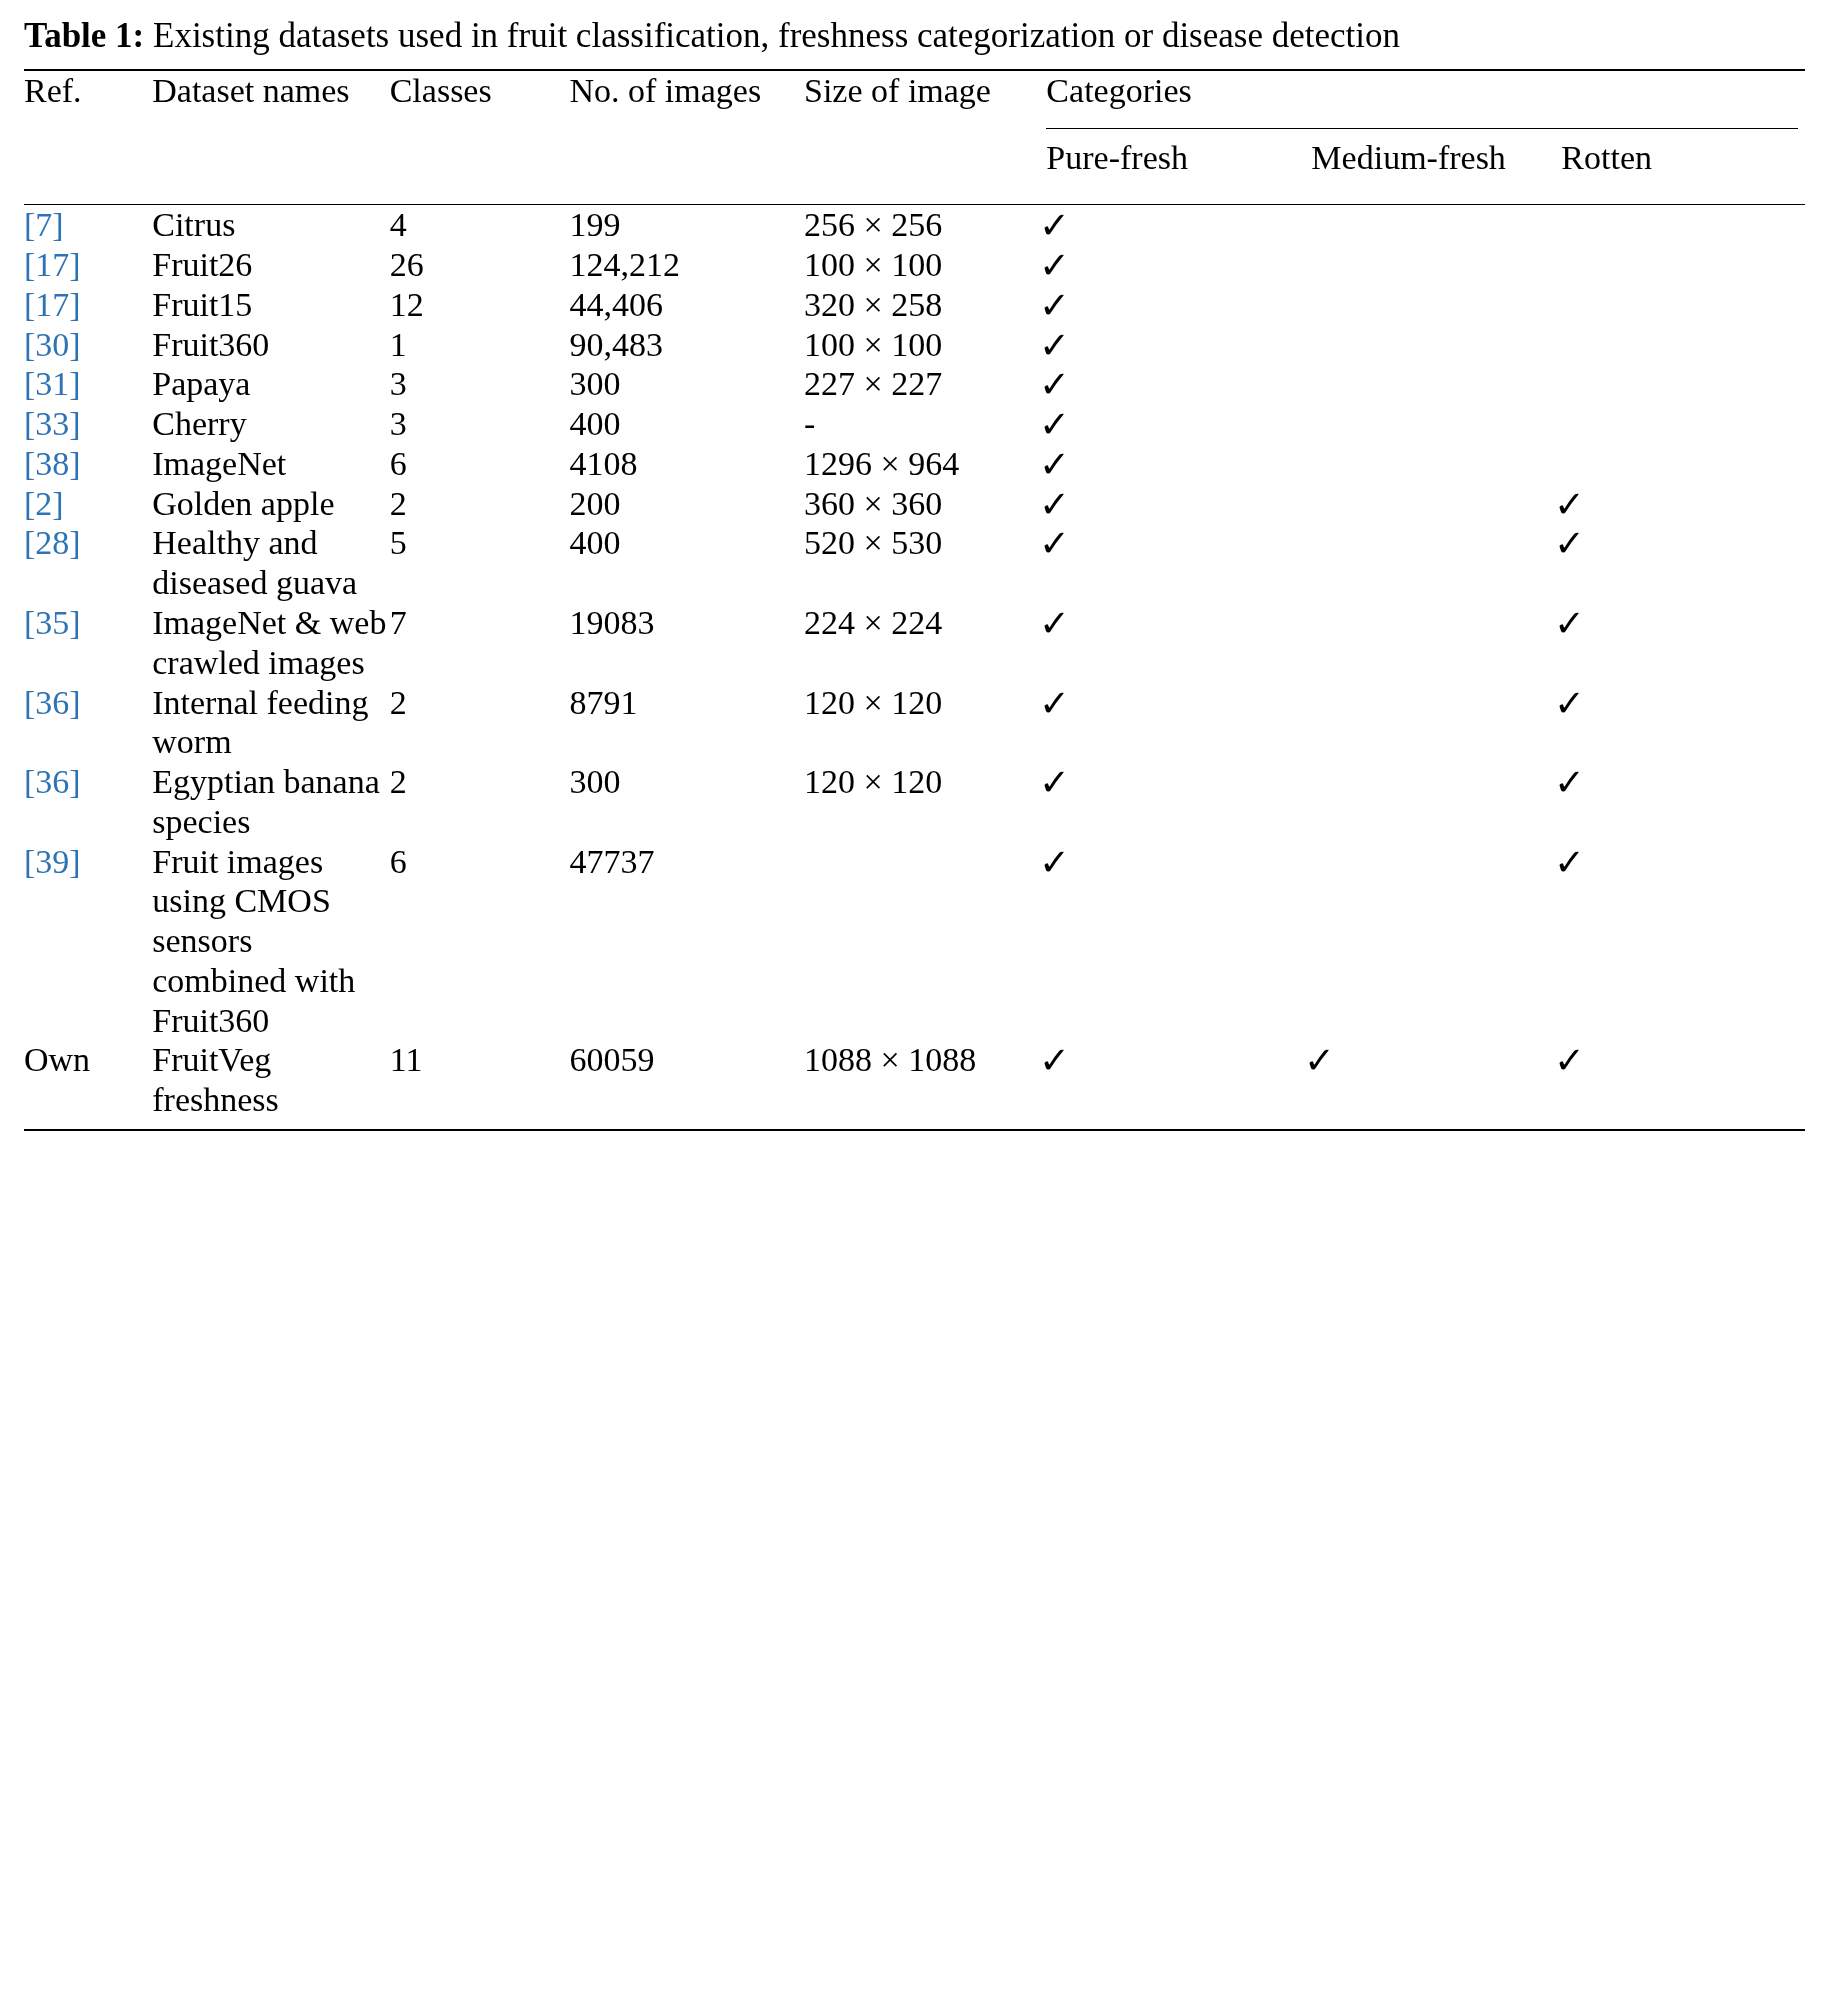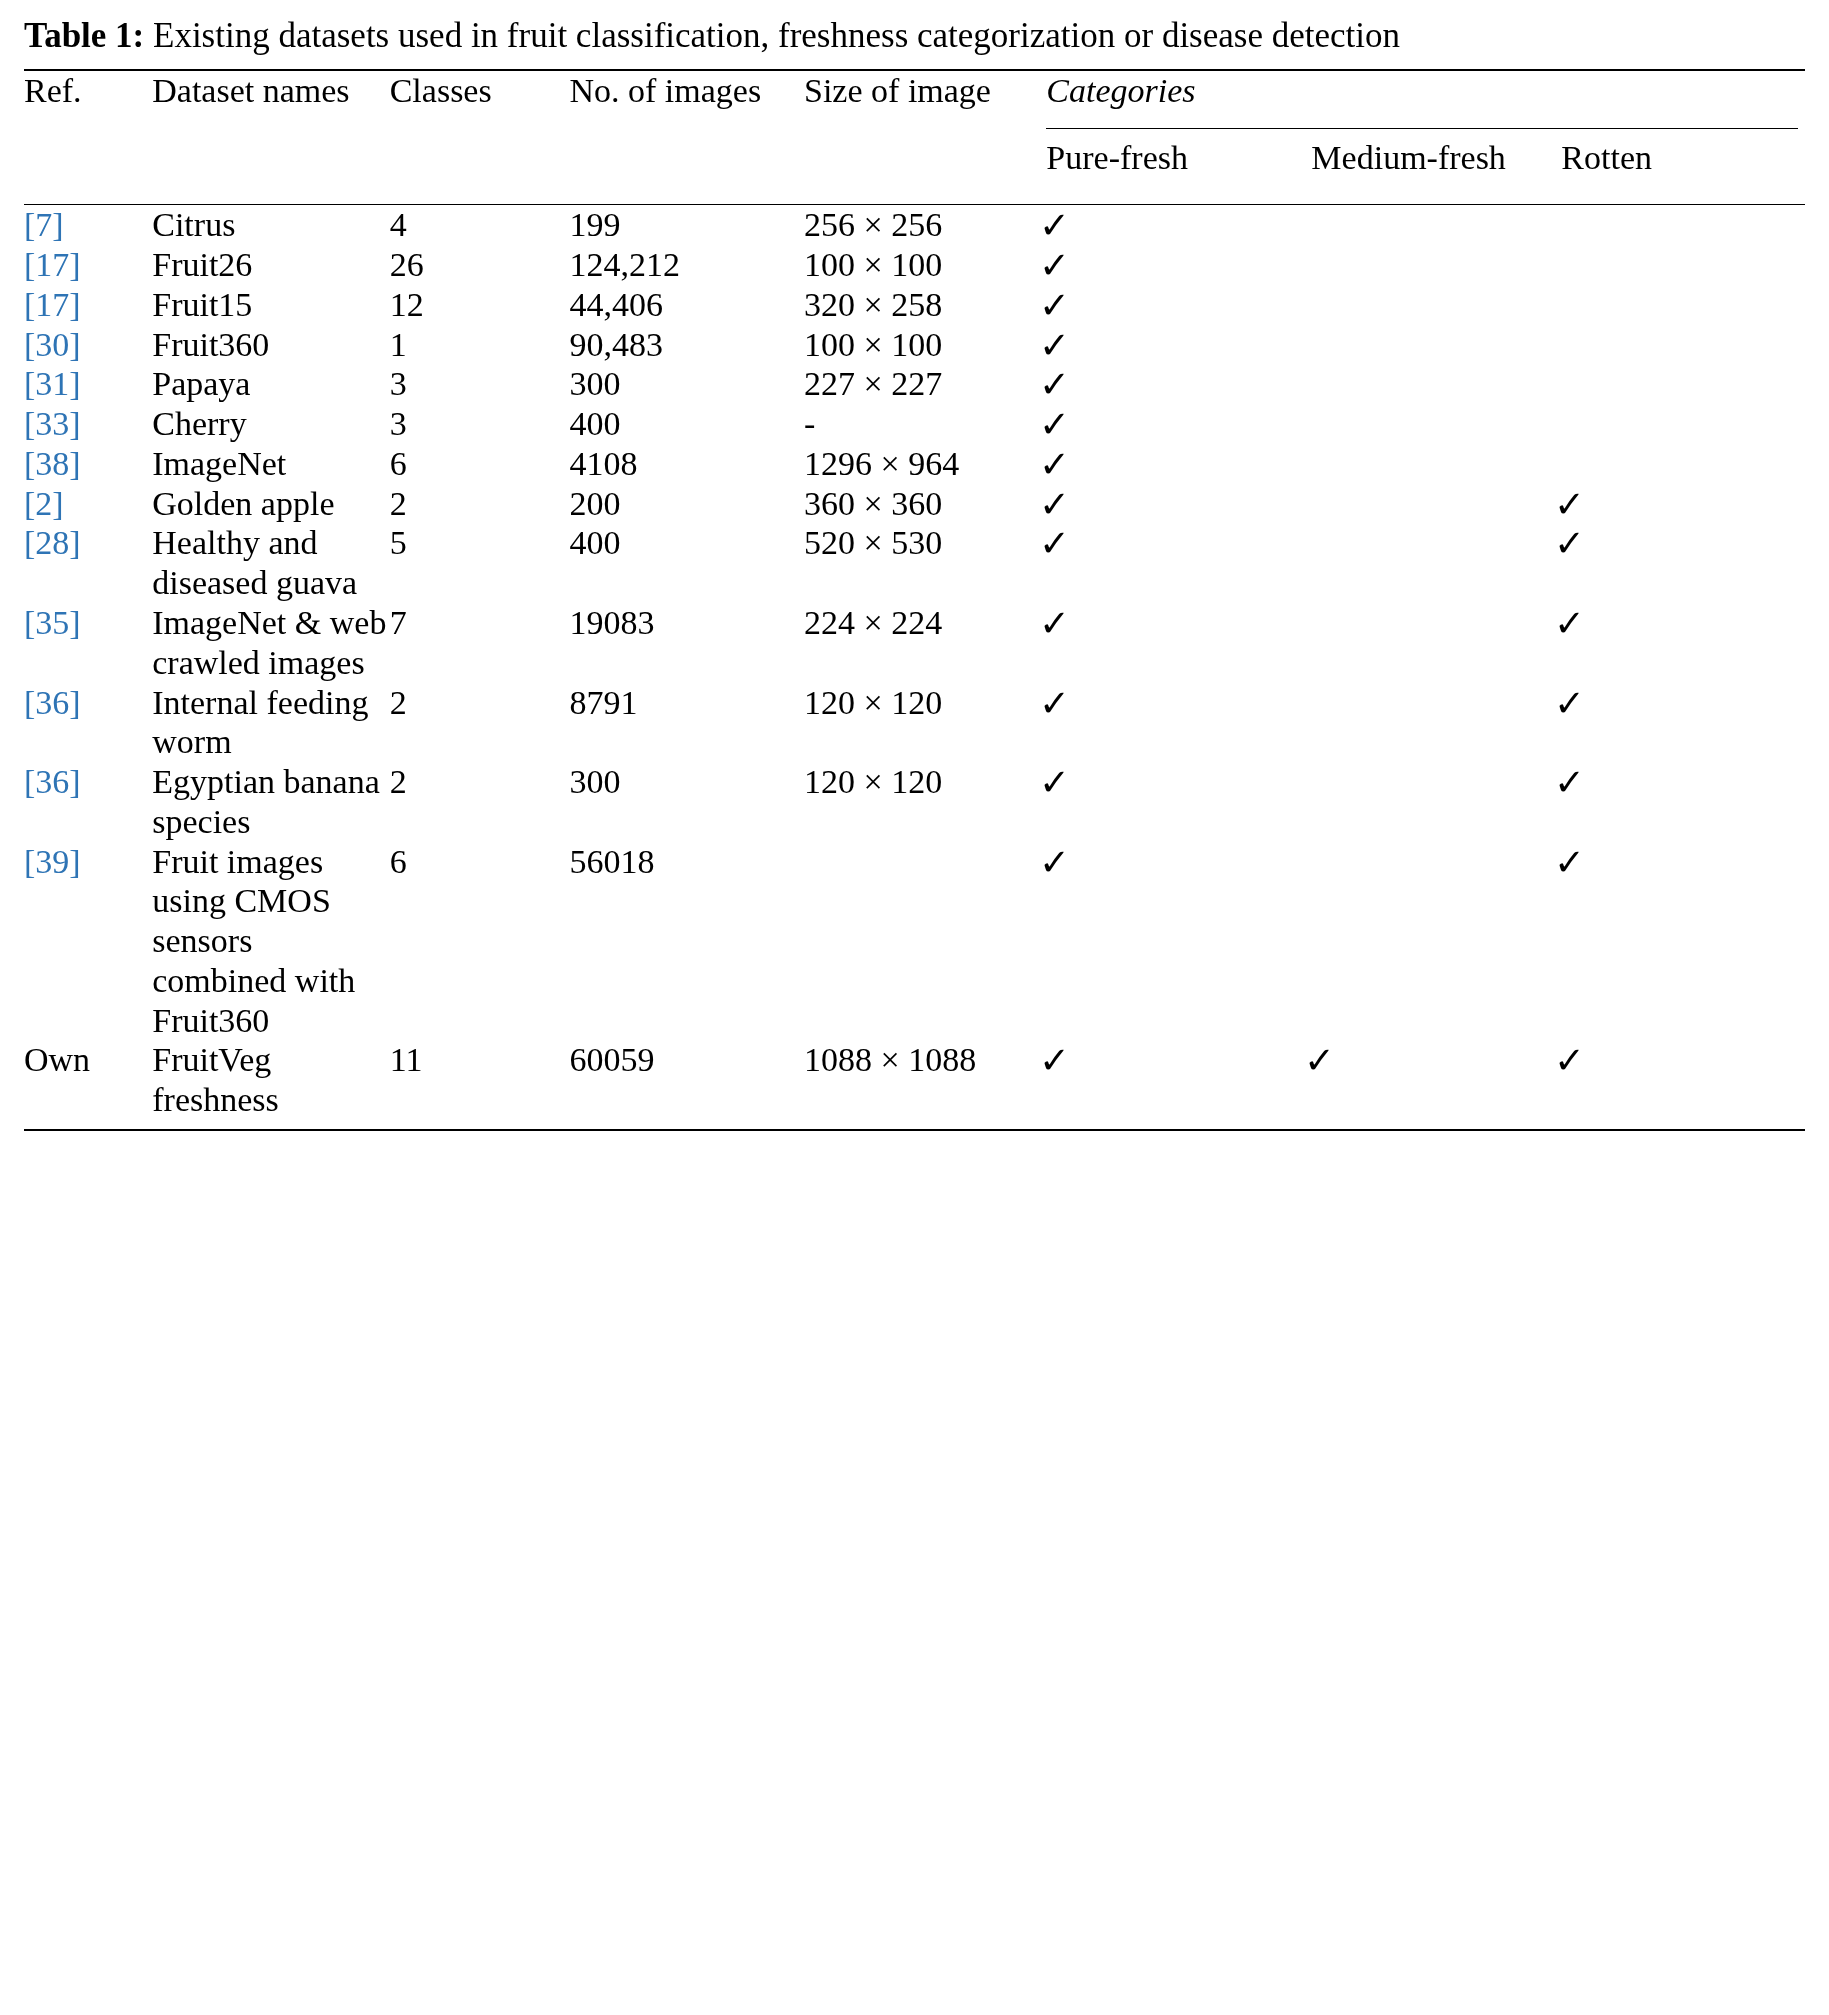--- a/index.html
+++ b/index.html
@@ -58,21 +58,20 @@
   .hdr-cell {
     padding: 11px 7.4px 3.7px 0;
     line-height: 1.18;
   }
   .cat-group {
     padding: 11px 0 0 0;
   }
   .cat-title {
     padding-left: 7.4px;
     line-height: 1.18;
-    font-style: italic;
   }
   .cat-underline {
     border-bottom: 1.9px solid #000;
     height: 13px;
     margin: 3.7px 7.4px 0 7.4px;
   }
   .cat-subrow {
     display: flex;
     align-items: flex-end;
   }
@@ -264,21 +263,21 @@
           <td class="nowrap">300</td>
           <td>120 × 120</td>
           <td><span class="check">✓</span></td>
           <td></td>
           <td><span class="check">✓</span></td>
         </tr>
         <tr class="body-row">
           <td><span class="ref">[39]</span></td>
           <td>Fruit images using CMOS sensors combined with Fruit360</td>
           <td class="nowrap">6</td>
-          <td class="nowrap">56018</td>
+          <td class="nowrap">47737</td>
           <td></td>
           <td><span class="check">✓</span></td>
           <td></td>
           <td><span class="check">✓</span></td>
         </tr>
         <tr class="body-row">
           <td><span class="ref-own">Own</span></td>
           <td>FruitVeg freshness</td>
           <td class="nowrap">11</td>
           <td class="nowrap">60059</td>

